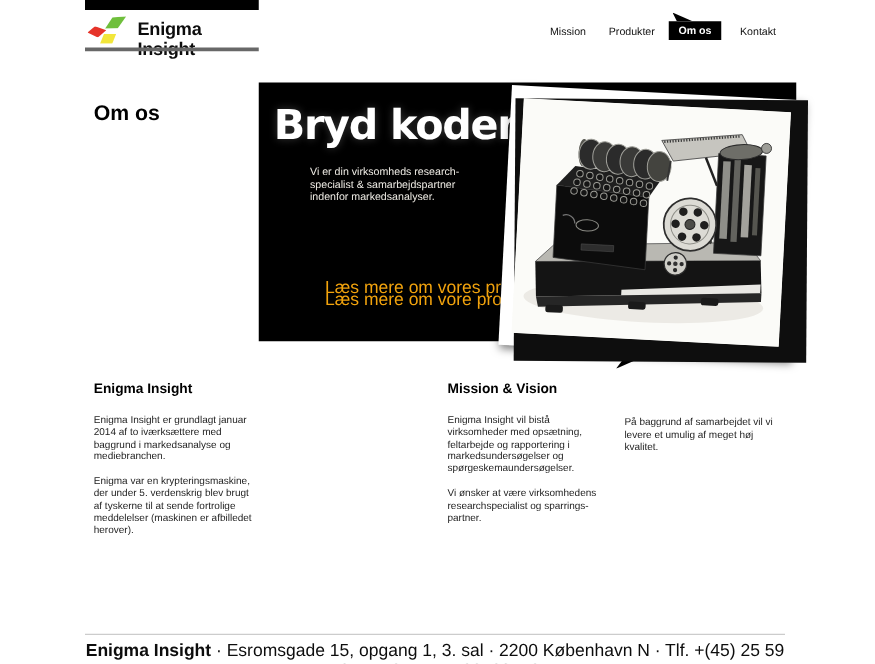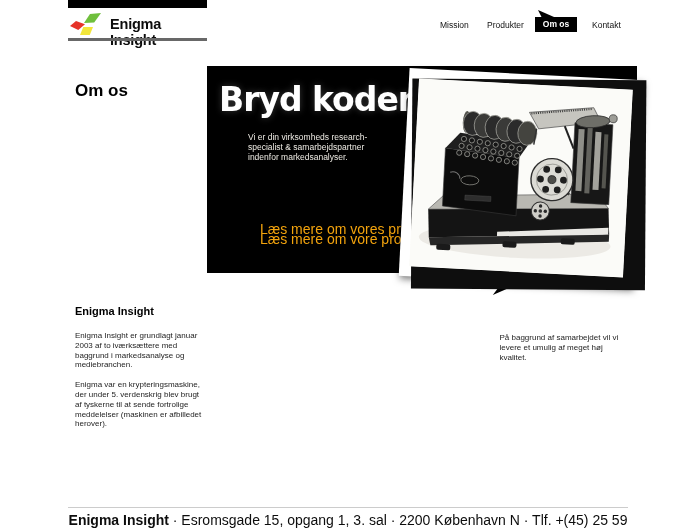--- a/index.html
+++ b/index.html
@@ -197,27 +197,30 @@
         <circle cx="123" cy="126" r="1.7"></circle>
           <circle cx="128" cy="121" r="1.7"></circle>
       </g>
       <circle cx="128" cy="126" r="1.8" fill="#333"></circle>
     </svg>
   </div>
 
   <div class="columns">
     <div class="col">
       <h3>Enigma Insight</h3>
-      <p>Enigma Insight er grundlagt januar 2003 af to iværksættere med baggrund i markedsanalyse og mediebranchen.</p>
+      <p>Enigma Insight er grundlagt januar 2014 af to iværksættere med baggrund i markedsanalyse og mediebranchen.</p>
       <p>Enigma var en krypteringsmaskine, der under 5. verdenskrig blev brugt af tyskerne til at sende fortrolige meddelelser (maskinen er afbilledet herover).</p>
     </div>
     <div class="col">
       <div class="spacer"></div>
     </div>
     <div class="col">
+      <h3>Mission &amp; Vision</h3>
+      <p>Enigma Insight vil bistå virksomheder med opsætning, feltarbejde og rapportering i markedsundersøgelser og spørgeskemaundersøgelser.</p>
+      <p>Vi ønsker at være virksomhedens researchspecialist og sparrings-partner.</p>
     </div>
     <div class="col">
       <div class="spacer"></div>
       <p>På baggrund af samarbejdet vil vi levere et umulig af meget høj kvalitet.</p>
     </div>
   </div>
 
   <div class="footer-rule"></div>
   <div class="footer-text">
     <b>Enigma Insight</b><span> · Esromsgade 15, opgang 1, 3. sal · 2200 København N · Tlf. +(45) 25 59 53 77 · CVR-NR 32589448</span>

